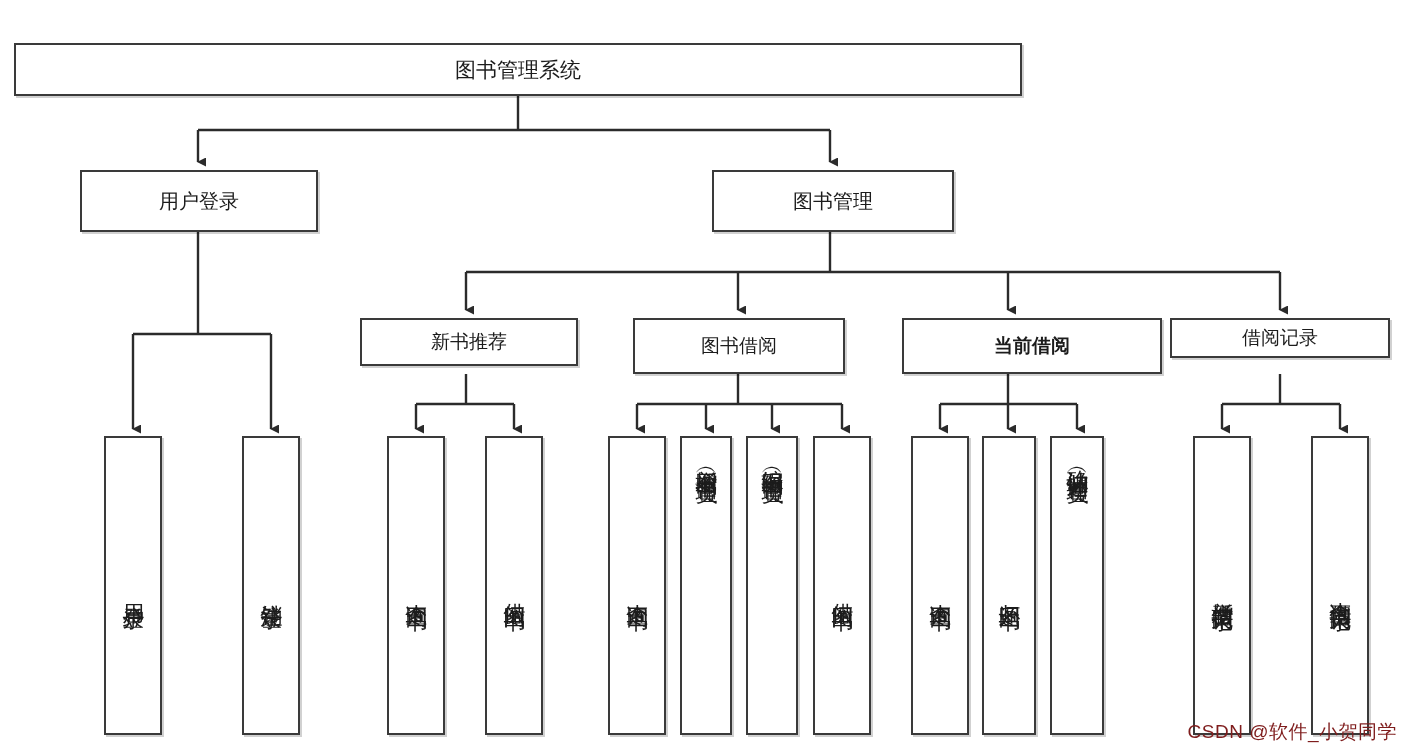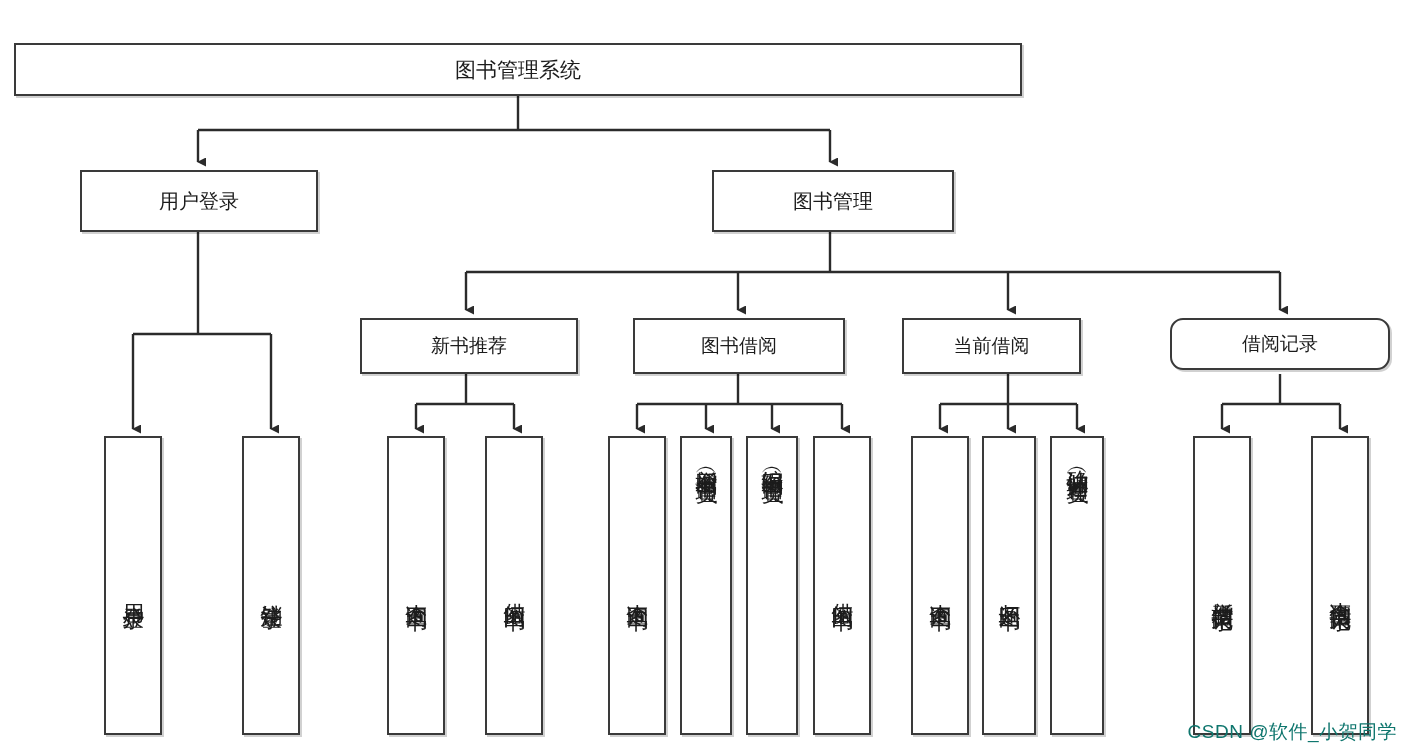--- a/index.html
+++ b/index.html
@@ -48,21 +48,21 @@
     align-items:center;
     justify-content:center;
   }
   .leafwrap.top{align-items:flex-start;padding-top:6px;}
 
   .watermark{
     position:absolute;
     right:8px;
     bottom:2px;
     font-size:19px;
-    color:#0f766e;
+    color:#7f1d1d;
     letter-spacing:0.5px;
     white-space:nowrap;
   }
 </style>
 </head>
 <body>
 
 <div id="canvas">
 
   <svg class="links" viewBox="0 0 1405 747">
@@ -120,33 +120,33 @@
   </div>
 
   <div class="node lvl1" style="left:80px;top:170px;width:238px;height:62px;">
     <span>用户登录</span>
   </div>
 
   <div class="node lvl1" style="left:712px;top:170px;width:242px;height:62px;">
     <span>图书管理</span>
   </div>
 
-  <div class="node lvl2" style="left:360px;top:318px;width:218px;height:56px;text-align:center;">
+  <div class="node lvl2" style="left:360px;top:318px;width:218px;height:48px;text-align:center;">
     <span>新书推荐</span>
   </div>
 
   <div class="node lvl2" style="left:633px;top:318px;width:212px;height:56px;font-family:Liberation Mono, monospace;">
     <span>图书借阅</span>
   </div>
 
-  <div class="node lvl2" style="left:902px;top:318px;width:179px;height:56px;">
+  <div class="node lvl2" style="left:902px;top:318px;width:260px;height:56px;font-weight:bold;">
     <span>当前借阅</span>
   </div>
 
-  <div class="node lvl2" style="left:1170px;top:318px;width:220px;height:52px;border-radius:13px;">
+  <div class="node lvl2" style="left:1170px;top:318px;width:220px;height:40px;">
     <span>借阅记录</span>
   </div>
 
   <div class="node leaf" style="left:104px;top:436px;width:58px;height:299px;">
     <div class="leafwrap">
       <span class="vtext">用户登录</span>
     </div>
   </div>
 
   <div class="node leaf" style="left:242px;top:436px;width:58px;height:299px;">

